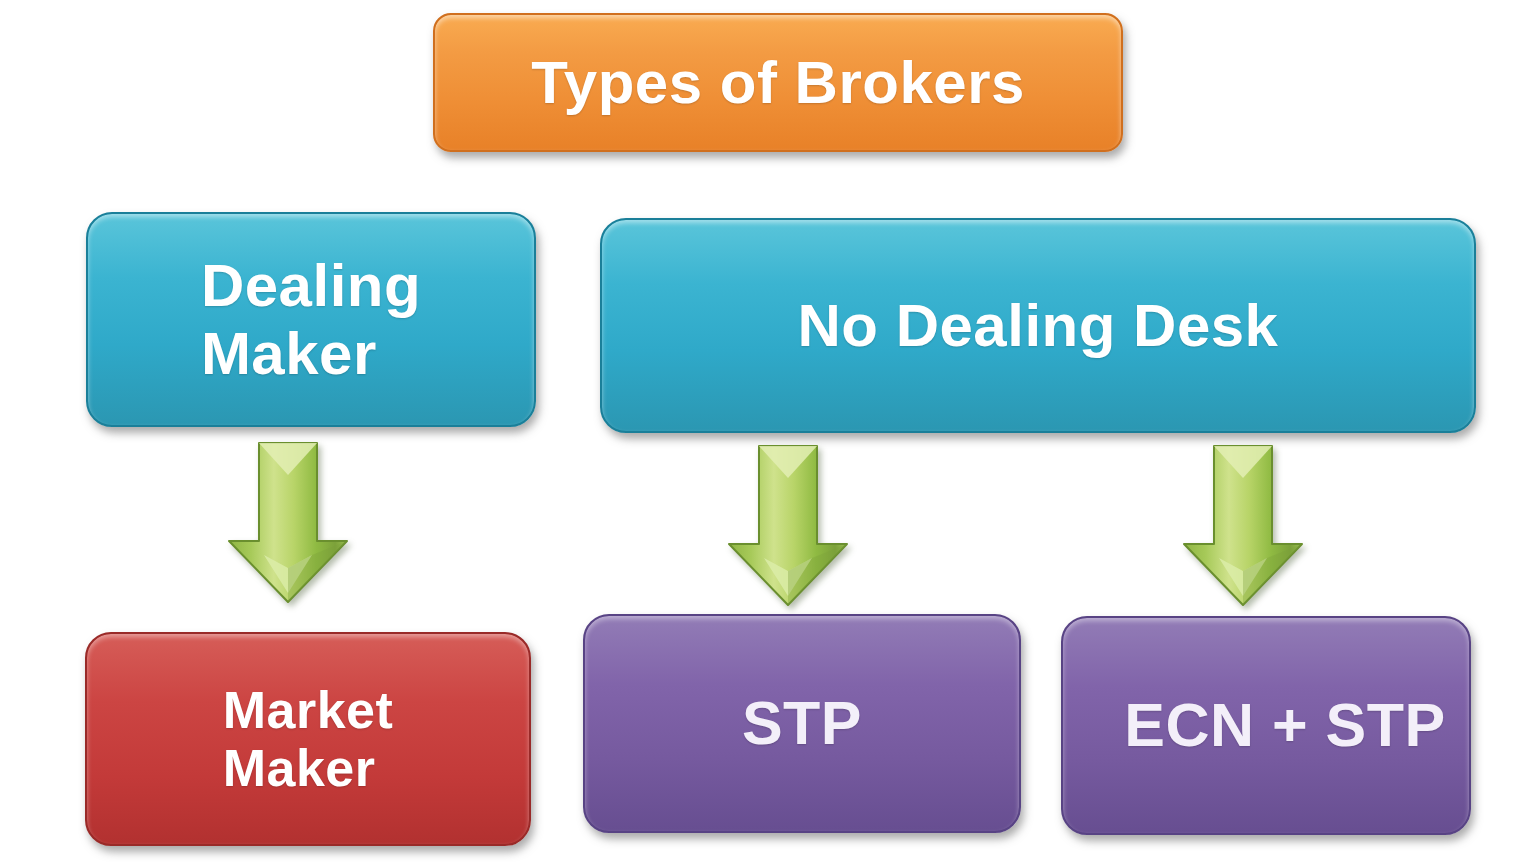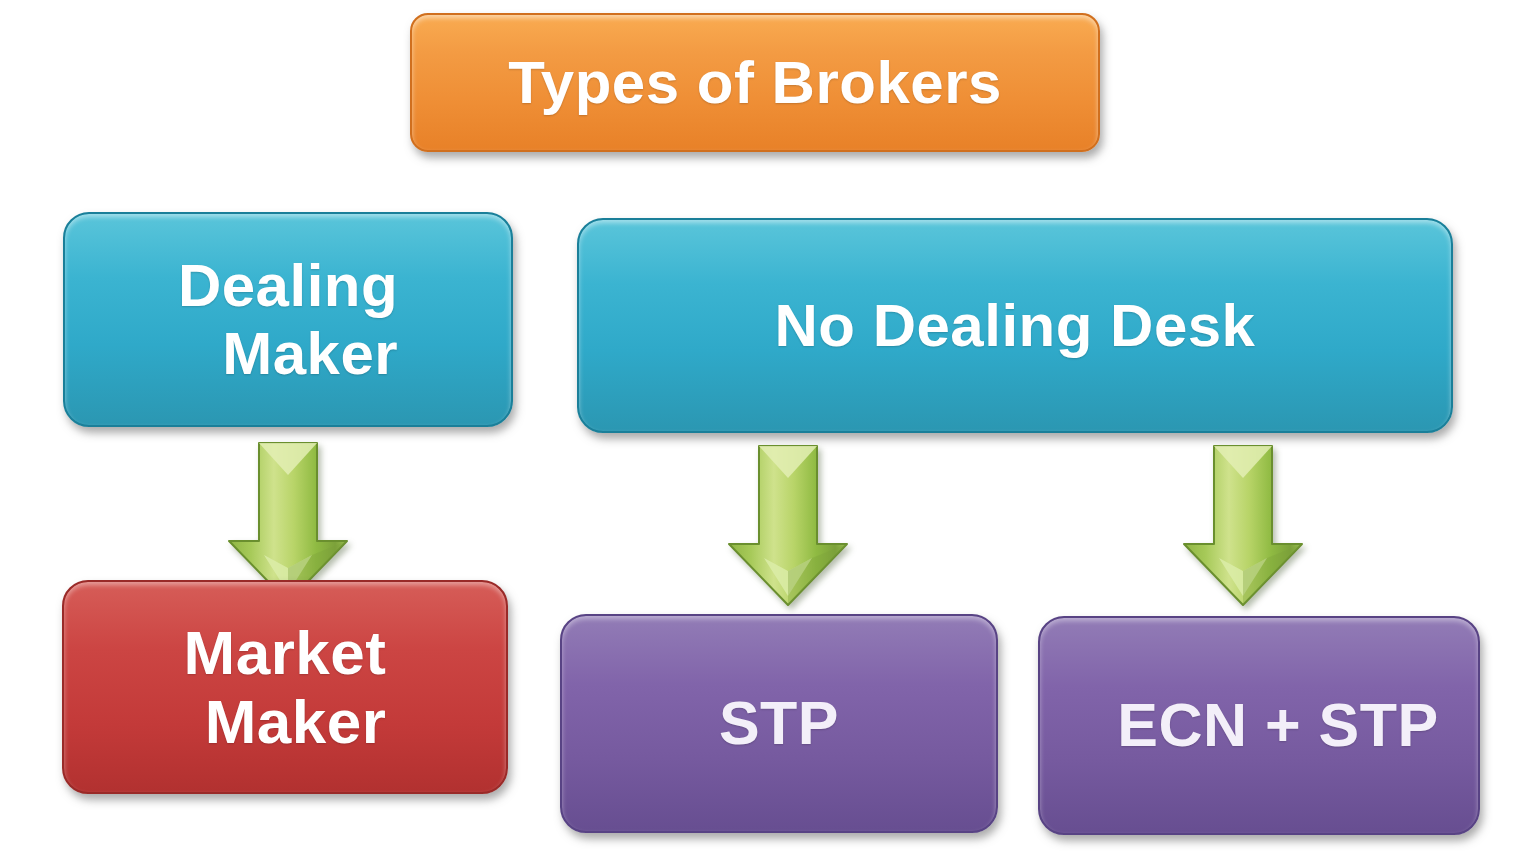--- a/index.html
+++ b/index.html
@@ -9,61 +9,62 @@
     height: 864px;
     background: #ffffff;
     overflow: hidden;
     font-family: "Liberation Sans", sans-serif;
   }
   .node {
     position: absolute;
     display: flex;
     align-items: center;
     justify-content: center;
-    text-align: right;
+    text-align: left;
     font-weight: bold;
     color: #ffffff;
     white-space: pre-line;
     line-height: 1.12;
     letter-spacing: 0.5px;
     text-shadow: 0 1px 2px rgba(0,0,0,0.18);
     box-sizing: border-box;
+    margin-left: 23px;
   }
   .node-root {
     left: 410px; top: 13px; width: 690px; height: 139px;
     border-radius: 18px; font-size: 60px;
     background: linear-gradient(180deg, #f9ab51 0%, #f39b43 28%, #ef8f36 62%, #e88128 100%);
     border: 2px solid #d06f1e;
     box-shadow: 3px 6px 9px rgba(90,90,90,0.5), inset 0 3px 5px rgba(255,255,255,0.5);
   }
   .node-teal {
     background: linear-gradient(180deg, #5ac5da 0%, #3bb4d1 30%, #2fa9c9 62%, #2b97b2 100%);
     border: 2px solid #1a7f99;
     box-shadow: 3px 6px 9px rgba(90,90,90,0.5), inset 0 3px 5px rgba(255,255,255,0.45);
     border-radius: 26px;
     font-size: 60px;
   }
   .node-dealing-desk { left: 63px; top: 212px; width: 450px; height: 215px; }
   .node-no-dealing-desk { left: 577px; top: 218px; width: 876px; height: 215px; }
   .node-red {
-    left: 62px; top: 580px; width: 446px; height: 214px;
-    border-radius: 26px; font-size: 62px;
+    left: 62px; top: 632px; width: 446px; height: 214px;
+    border-radius: 26px; font-size: 52px;
     background: linear-gradient(180deg, #d65d58 0%, #cc4543 32%, #c33a39 68%, #b23130 100%);
     border: 2px solid #992a28;
     box-shadow: 3px 6px 9px rgba(90,90,90,0.5), inset 0 3px 5px rgba(255,255,255,0.4);
   }
   .node-purple {
     border-radius: 26px; font-size: 61px;
     background: linear-gradient(180deg, #927cb6 0%, #8164aa 32%, #765a9f 66%, #674e91 100%);
     border: 2px solid #584384;
     box-shadow: 3px 6px 9px rgba(90,90,90,0.5), inset 0 3px 5px rgba(255,255,255,0.4);
     color: #f3eff9;
   }
   .node-stp { left: 560px; top: 614px; width: 438px; height: 219px; }
-  .node-ecn-stp { left: 1038px; top: 616px; width: 442px; height: 219px; padding-left: 38px; }
+  .node-ecn-stp { left: 1038px; top: 616px; width: 410px; height: 219px; padding-left: 38px; }
   .arrow {
     position: absolute;
     width: 124px; height: 164px;
     filter: drop-shadow(3px 4px 3px rgba(70,90,50,0.4));
   }
   .arrow-1 { left: 226px; top: 441px; }
   .arrow-2 { left: 726px; top: 444px; }
   .arrow-3 { left: 1181px; top: 444px; }
 </style>
 </head>

